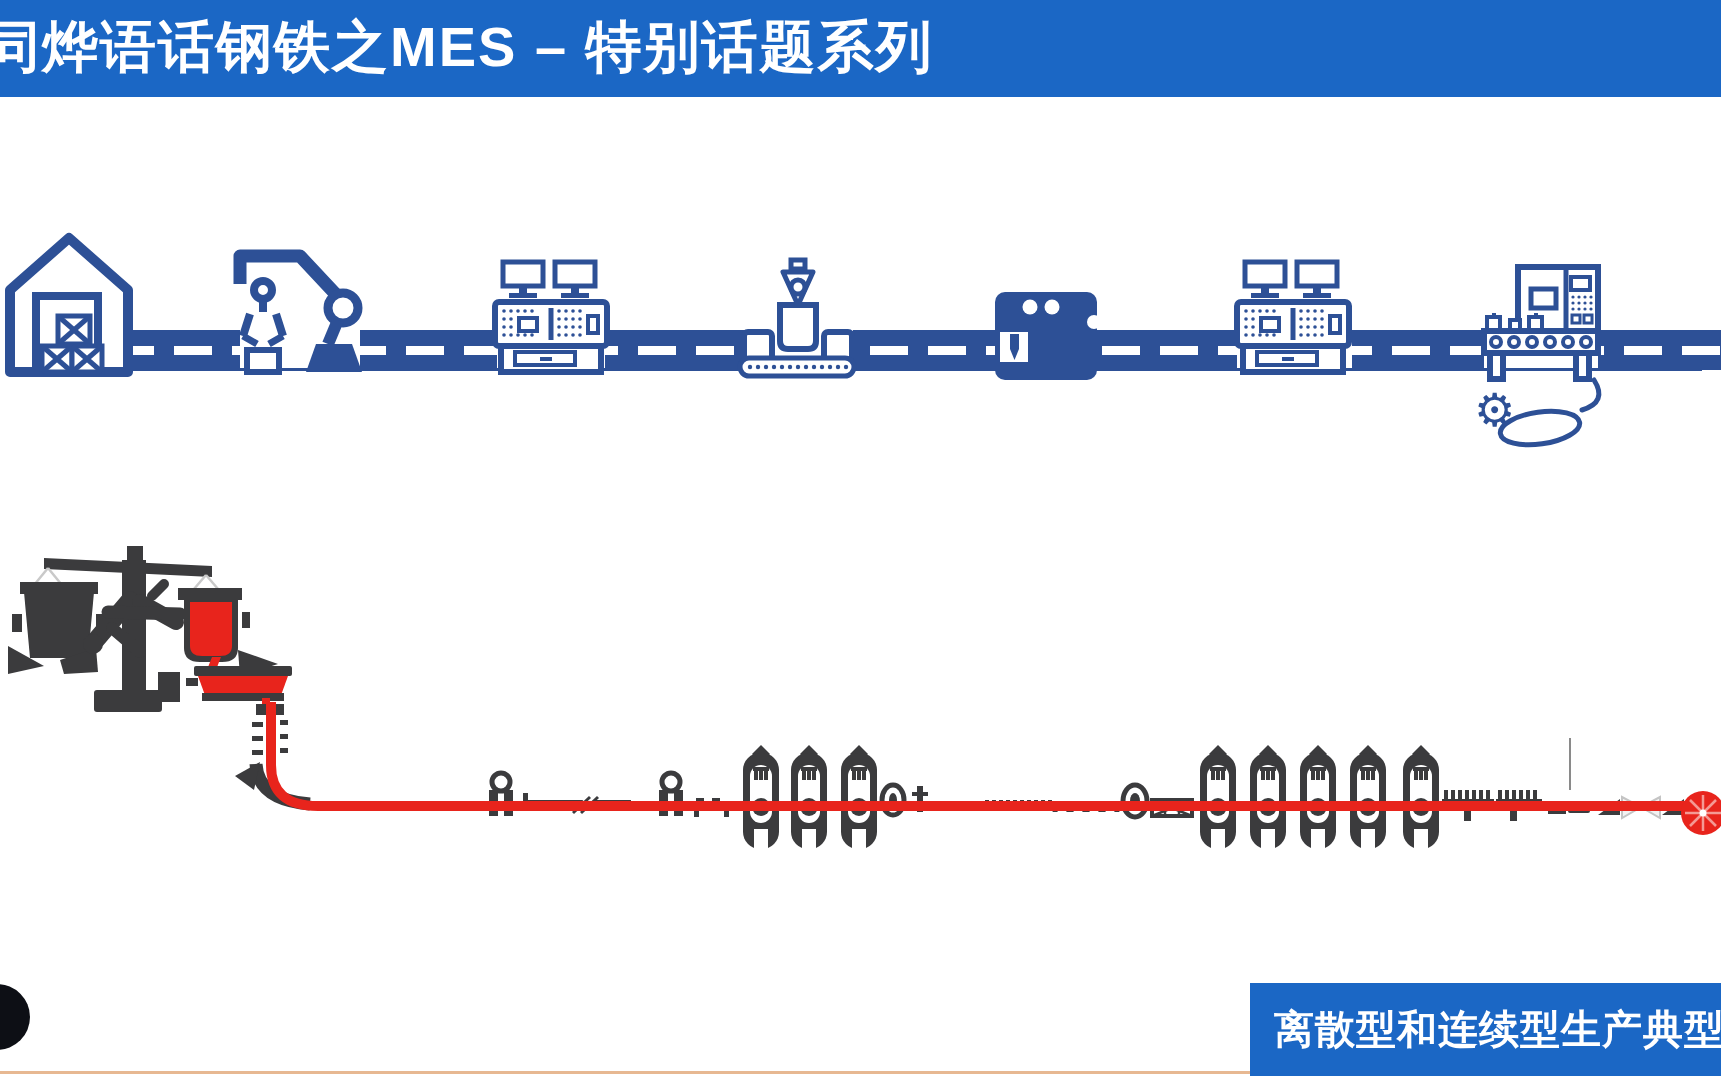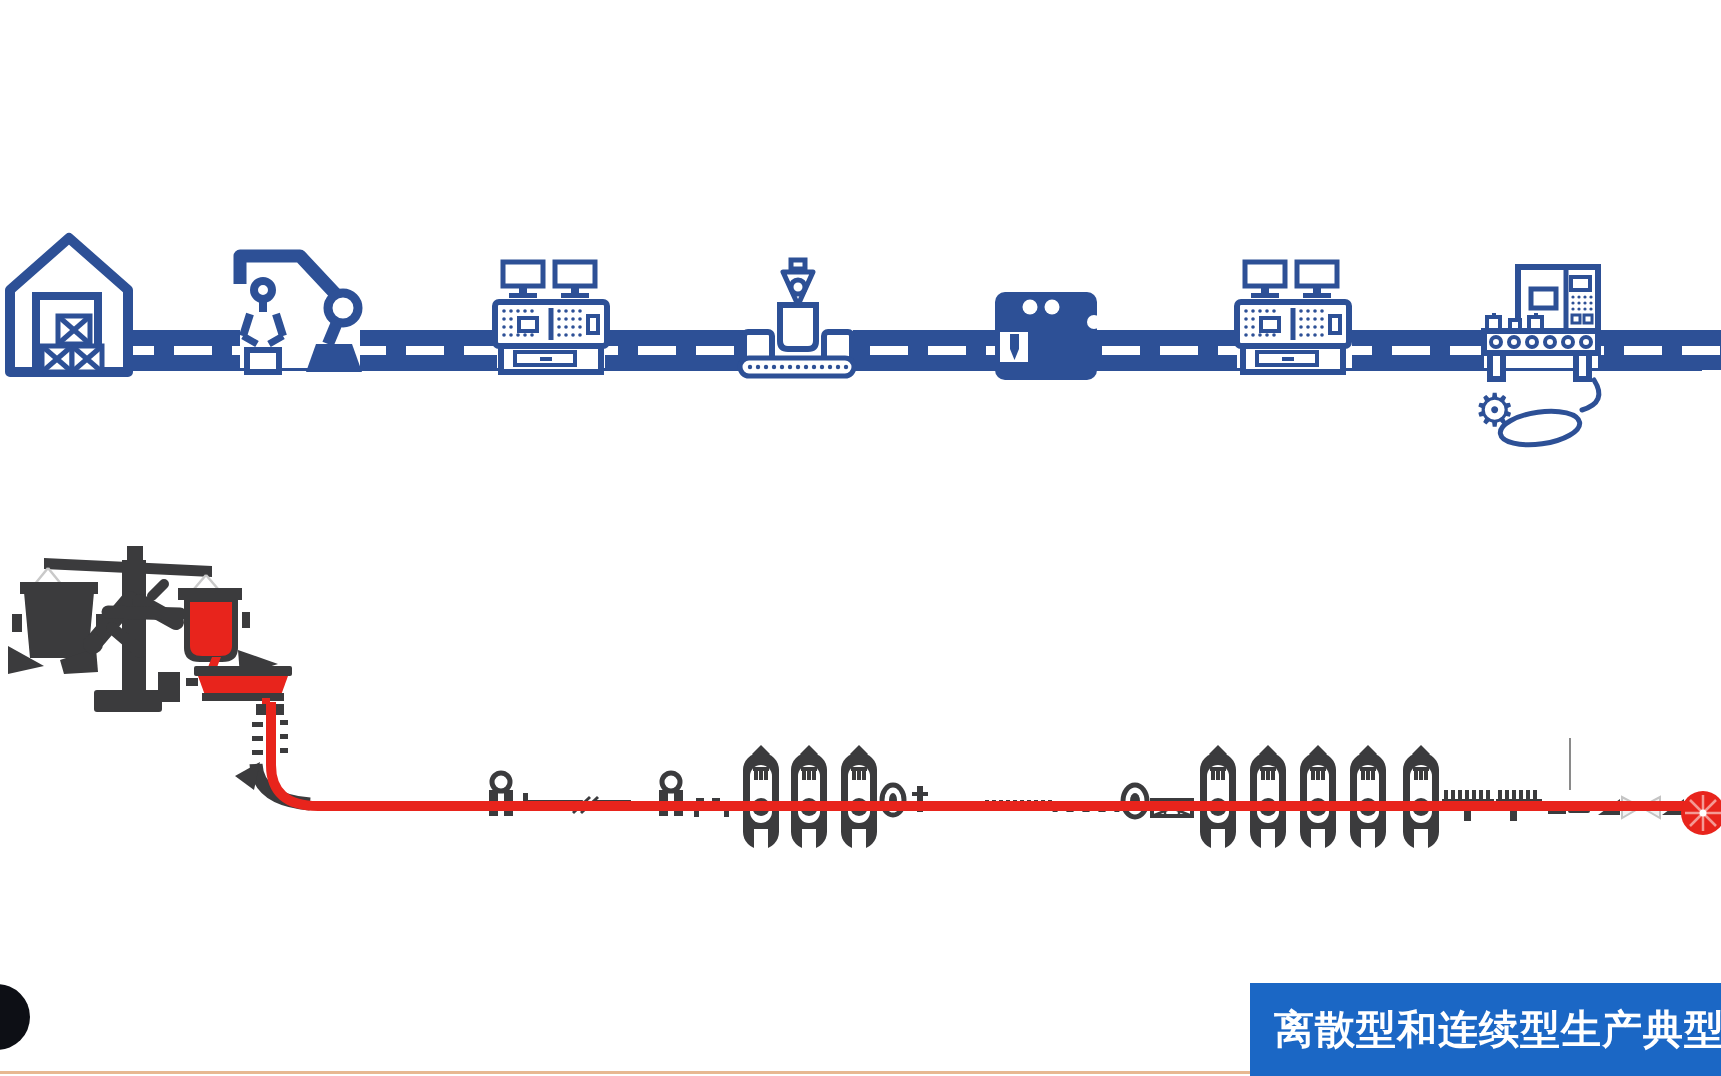--- a/index.html
+++ b/index.html
@@ -22,20 +22,23 @@
   .ibs{stroke:var(--icon_blue);fill:#fff;}
   .ibsn{stroke:var(--icon_blue);fill:none;}
   .dk{fill:var(--dark_gray);}
   .rd{fill:var(--steel_red);}
 </style>
 </head>
 <body>
 
 <div class="stage">
 
+  <div class="header">
+    <div class="title">同烨语话钢铁之MES – 特别话题系列</div>
+  </div>
 
   <svg width="1721" height="1076" viewBox="0 0 1721 1076">
     <defs>
       <pattern id="cdash" x="0" y="0" width="58" height="10" patternUnits="userSpaceOnUse">
         <rect width="38" height="10" fill="#ffffff"></rect>
       </pattern>
 
       <g id="ctrlmachine">
         <rect x="8" y="0" width="40" height="24" class="ibs" stroke-width="5"></rect>
         <rect x="60" y="0" width="40" height="24" class="ibs" stroke-width="5"></rect>

